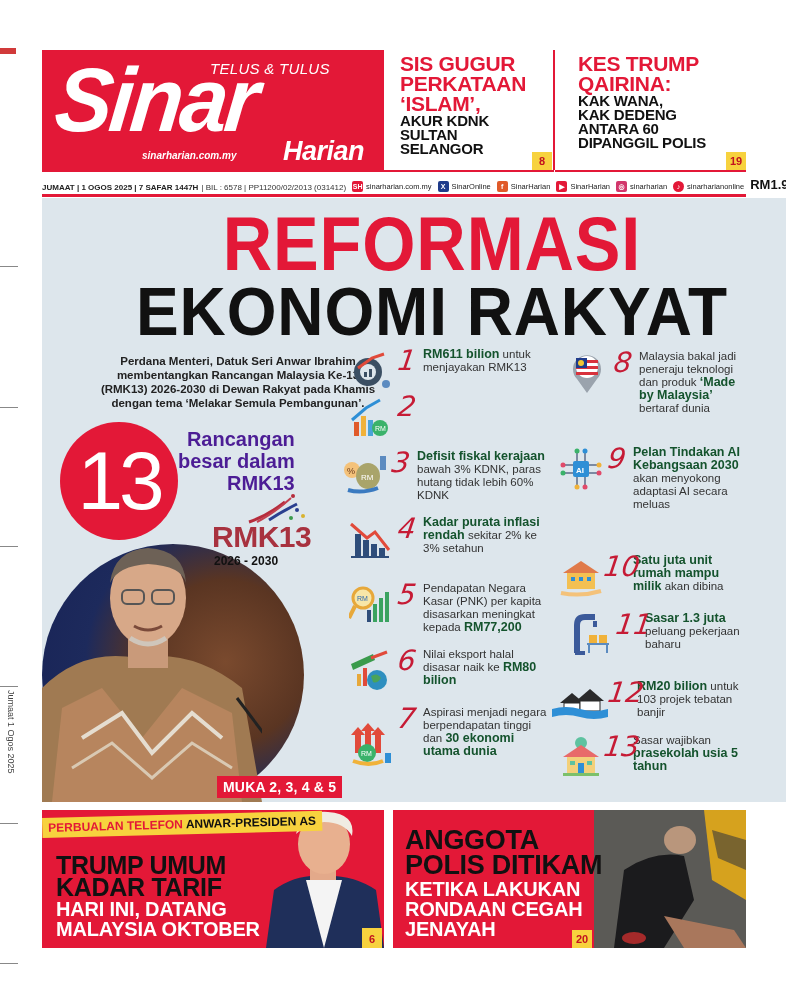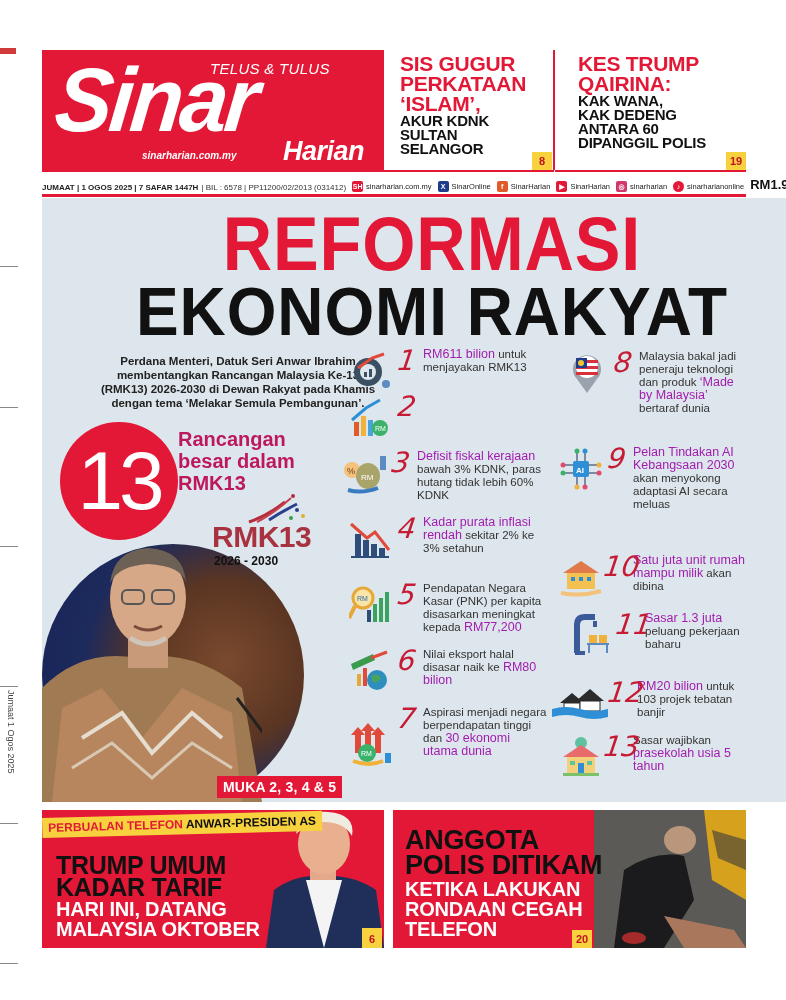--- a/index.html
+++ b/index.html
@@ -41,37 +41,37 @@
   .info-line { position: absolute; left: 42px; top: 194px; width: 704px; height: 3px; background: #e31837; }
 
   
   .main-panel { position: absolute; left: 42px; top: 198px; width: 780px; height: 604px; background: #dde6ec; overflow: hidden; }
   .headline-1 { position: absolute; left: 0; top: 10px; width: 100%; text-align: center; color: #e31837; font-weight: 900; font-size: 76px; line-height: 72px; letter-spacing: 1px; transform: scaleX(0.9); }
   .headline-2 { position: absolute; left: 0; top: 80px; width: 100%; text-align: center; color: #111; font-weight: 900; font-size: 68px; line-height: 66px; letter-spacing: 1px; transform: scaleX(0.94); }
 
   .intro { position: absolute; left: 12px; top: 156px; width: 290px; text-align: center; font-size: 11.5px; font-weight: bold; line-height: 14px; color: #222; margin-left: 39px; }
 
   .big-circle { position: absolute; left: 18px; top: 224px; width: 118px; height: 118px; border-radius: 50%; background: #e31837; color: #fff; font-size: 82px; font-weight: normal; display: flex; align-items: center; justify-content: center; letter-spacing: -4px; }
-  .rancangan { position: absolute; left: 136px; top: 230px; color: #be185d; font-weight: bold; font-size: 20px; line-height: 22px; }
+  .rancangan { position: absolute; left: 136px; top: 230px; color: #4c1d95; font-weight: bold; font-size: 20px; line-height: 22px; text-align: right; }
 
   .rmk-logo-stripes { position: absolute; left: 205px; top: 296px; width: 62px; height: 30px; }
   .rmk-title { position: absolute; left: 170px; top: 322px; color: #a8323f; font-weight: 900; font-size: 30px; letter-spacing: -0.5px; }
   .rmk-years { position: absolute; left: 172px; top: 356px; color: #111; font-weight: bold; font-size: 12px; }
 
   .photo-wrap { position: absolute; left: 0; top: 340px; width: 262px; height: 264px; overflow: hidden; }
   .photo-bg { position: absolute; left: 0; top: 6px; width: 262px; height: 262px; border-radius: 50%; background: radial-gradient(circle at 70% 45%, #7a4a2e 0%, #5a3522 35%, #1d2a5c 60%, #172255 100%); }
   .photo-person { position: absolute; left: 0; top: 0; width: 220px; height: 264px; }
   .muka-badge { position: absolute; left: 175px; top: 578px; padding: 3px 6px; background: #e31837; color: #fff; font-weight: 900; font-size: 14px; letter-spacing: 0.2px; }
 
   
   .item { position: absolute; display: flex; align-items: flex-start; }
   .item .icon { width: 46px; height: 46px; flex: 0 0 46px; display: flex; align-items: center; justify-content: center; }
   .item .num { color: #c61b35; font-family: "DejaVu Sans", sans-serif; font-style: italic; font-weight: 200; font-size: 28px; line-height: 26px; width: 26px; text-align: center; flex: 0 0 auto; transform: skewX(-8deg); }
   .item .txt { font-size: 11.5px; line-height: 13px; color: #333; padding-left: 3px; }
-  .item .txt b { color: #a21caf; font-weight: 400; font-size: 12.5px; }
+  .item .txt b { color: #14532d; font-weight: 700; font-size: 12.5px; }
 
   
   .story { position: absolute; top: 810px; height: 138px; background: #e31837; overflow: hidden; }
   .story-1 { left: 42px; width: 342px; }
   .story-2 { left: 393px; width: 353px; }
   .kicker { position: absolute; left: 0; top: 8px; padding: 3px 6px; background: #f7d23e; font-weight: bold; font-size: 12px; white-space: nowrap; transform: rotate(-1.5deg); transform-origin: left top; }
   .kicker .k-red { color: #e31837; }
   .kicker .k-black { color: #111; }
   .story .s-black { position: absolute; color: #111; font-weight: 900; font-size: 25px; line-height: 22px; letter-spacing: -0.3px; }
   .story .s-white { position: absolute; color: #fff; font-weight: 900; font-size: 20px; line-height: 19px; letter-spacing: -0.2px; }
@@ -428,15 +428,15 @@
     <ellipse cx="86" cy="30" rx="16" ry="14" fill="#b9967c"></ellipse>
     <path d="M110 0 L152 0 L152 90 L118 70 Z" fill="#d6a21e"></path>
     <path d="M118 20 L152 30 L152 60 L124 48 Z" fill="#3a3a3a" opacity="0.6"></path>
     <path d="M70 106 L140 120 L152 138 L90 138 Z" fill="#a9775c"></path>
     <ellipse cx="40" cy="128" rx="12" ry="6" fill="#a52a2a"></ellipse>
   </svg>
   <div class="s-black" style="left:12px;top:18px;font-size:27px;line-height:25px">ANGGOTA</div>
   <div class="s-black" style="left:12px;top:43px;font-size:27px;line-height:25px">POLIS DITIKAM</div>
   <div class="s-white" style="left:12px;top:90px">RONDAAN CEGAH</div>
   <div class="s-white" style="left:12px;top:70px">KETIKA LAKUKAN</div>
-  <div class="s-white" style="left:12px;top:110px">TELEFON</div>
+  <div class="s-white" style="left:12px;top:110px">JENAYAH</div>
   <div class="page-badge" style="right:154px">20</div>
 </div>
 
 </body></html>

